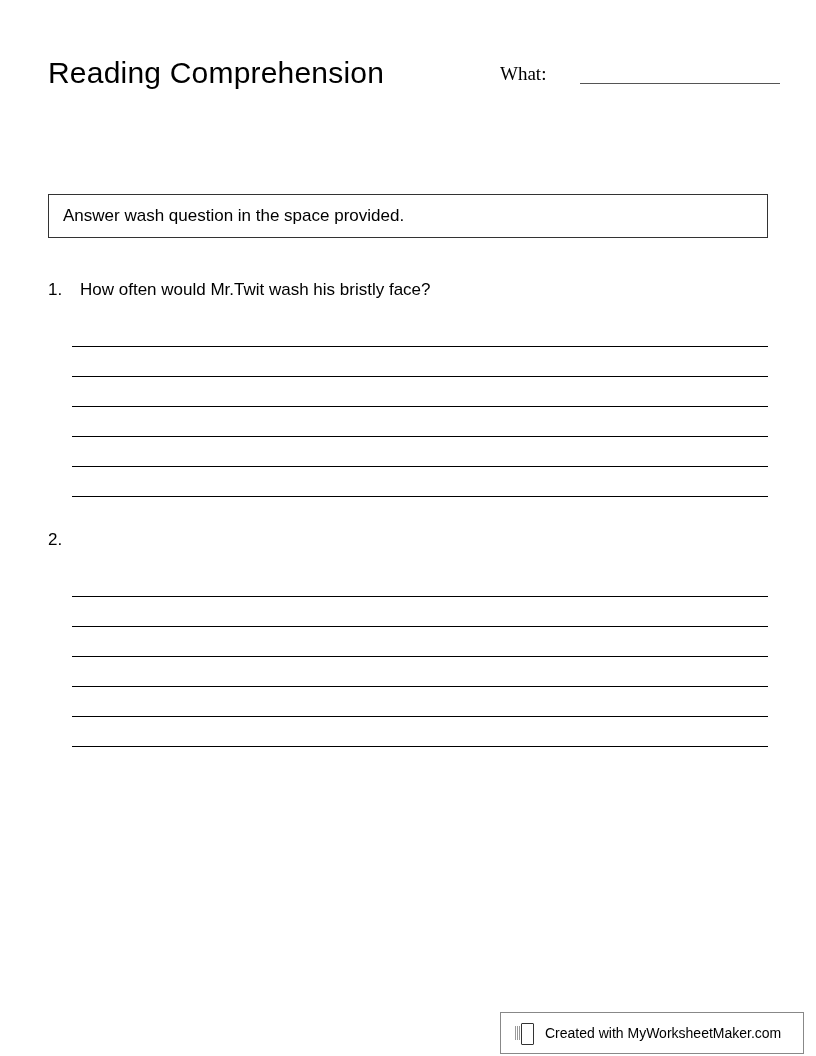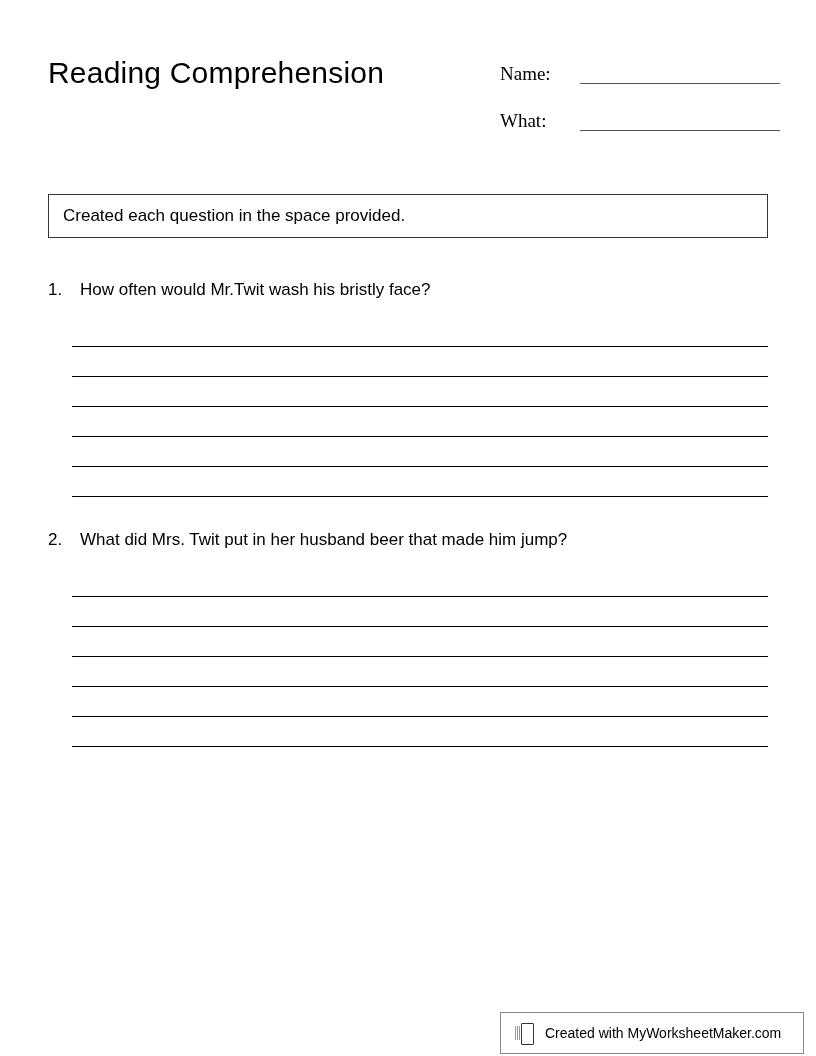--- a/index.html
+++ b/index.html
@@ -173,53 +173,48 @@
 </head>
 <body>
 
 <div class="page">
 
   <div class="header">
     <div class="worksheet-title">Reading Comprehension</div>
 
     <div class="name-date">
       <div class="field-row">
-        <span class="field-label">Name:</span>
-        <span class="field-line"></span>
-      </div>
-      <div class="field-row">
         <span class="field-label">What:</span>
         <span class="field-line"></span>
       </div>
     </div>
   </div>
 
   <div class="instructions-box">
-    <div class="instructions-text">Created each question in the space provided.</div>
+    <div class="instructions-text">Answer wash question in the space provided.</div>
   </div>
 
   <div class="question-block q1">
     <div class="question-row">
       <span class="q-number">1.</span>
       <span class="q-text">How often would Mr.Twit wash his bristly face?</span>
     </div>
     <div class="answer-lines">
       <div class="answer-line"></div>
       <div class="answer-line"></div>
       <div class="answer-line"></div>
       <div class="answer-line"></div>
       <div class="answer-line"></div>
       <div class="answer-line"></div>
     </div>
   </div>
 
   <div class="question-block q2">
     <div class="question-row">
       <span class="q-number">2.</span>
-      <span class="q-text">What did Mrs. Twit put in her husband beer that made him jump?</span>
     </div>
     <div class="answer-lines">
       <div class="answer-line"></div>
       <div class="answer-line"></div>
       <div class="answer-line"></div>
       <div class="answer-line"></div>
       <div class="answer-line"></div>
       <div class="answer-line"></div>
     </div>
   </div>

